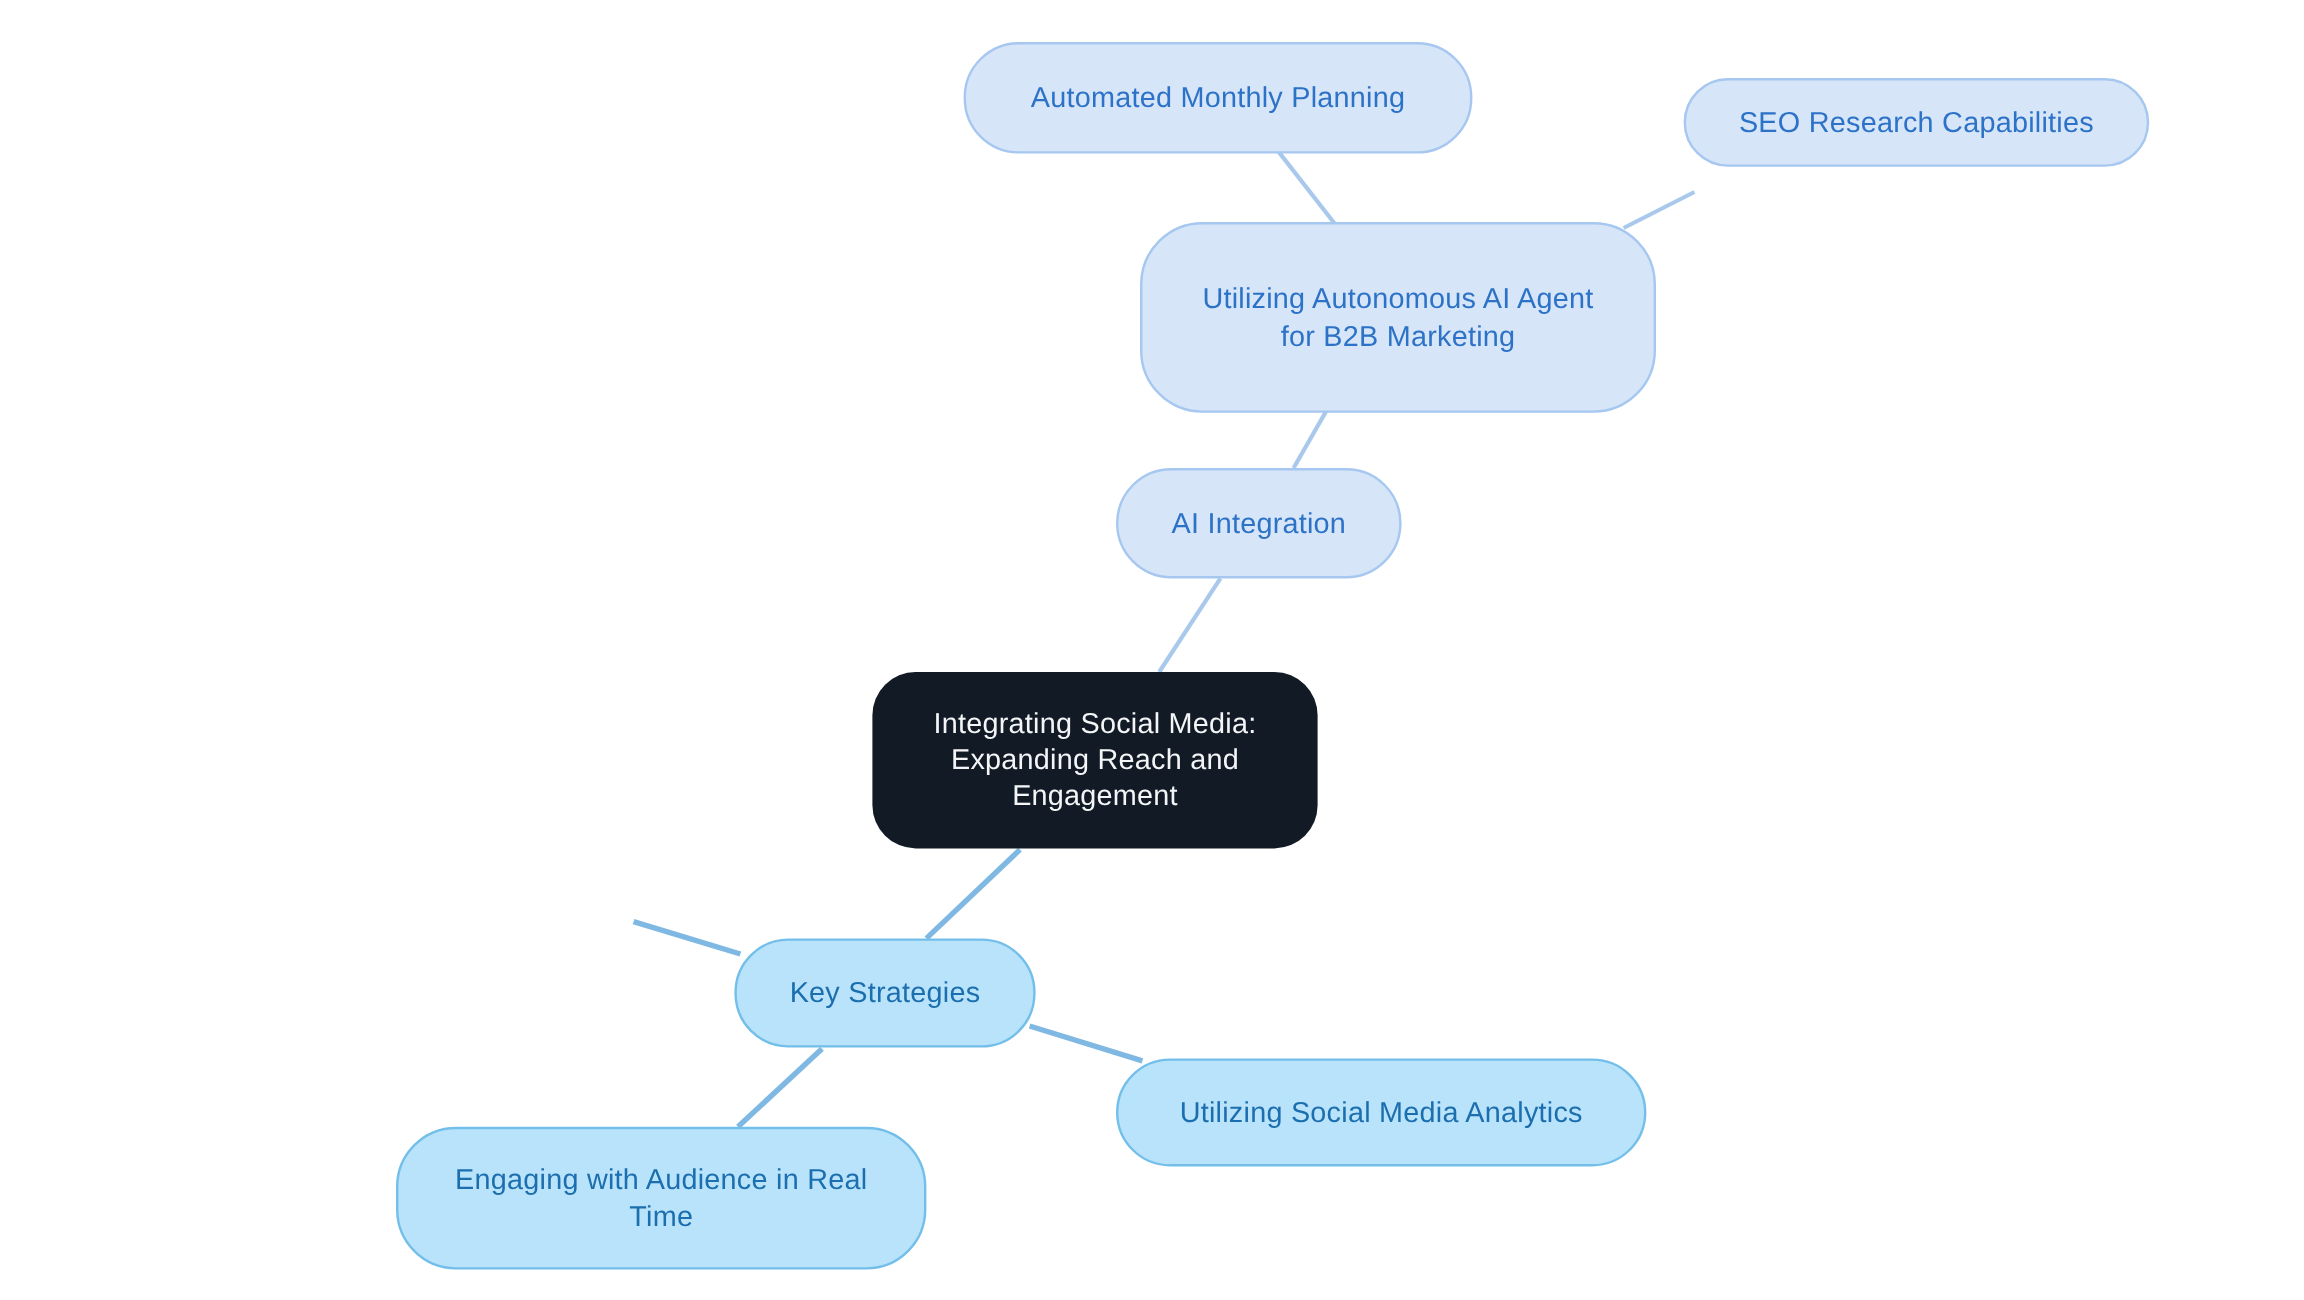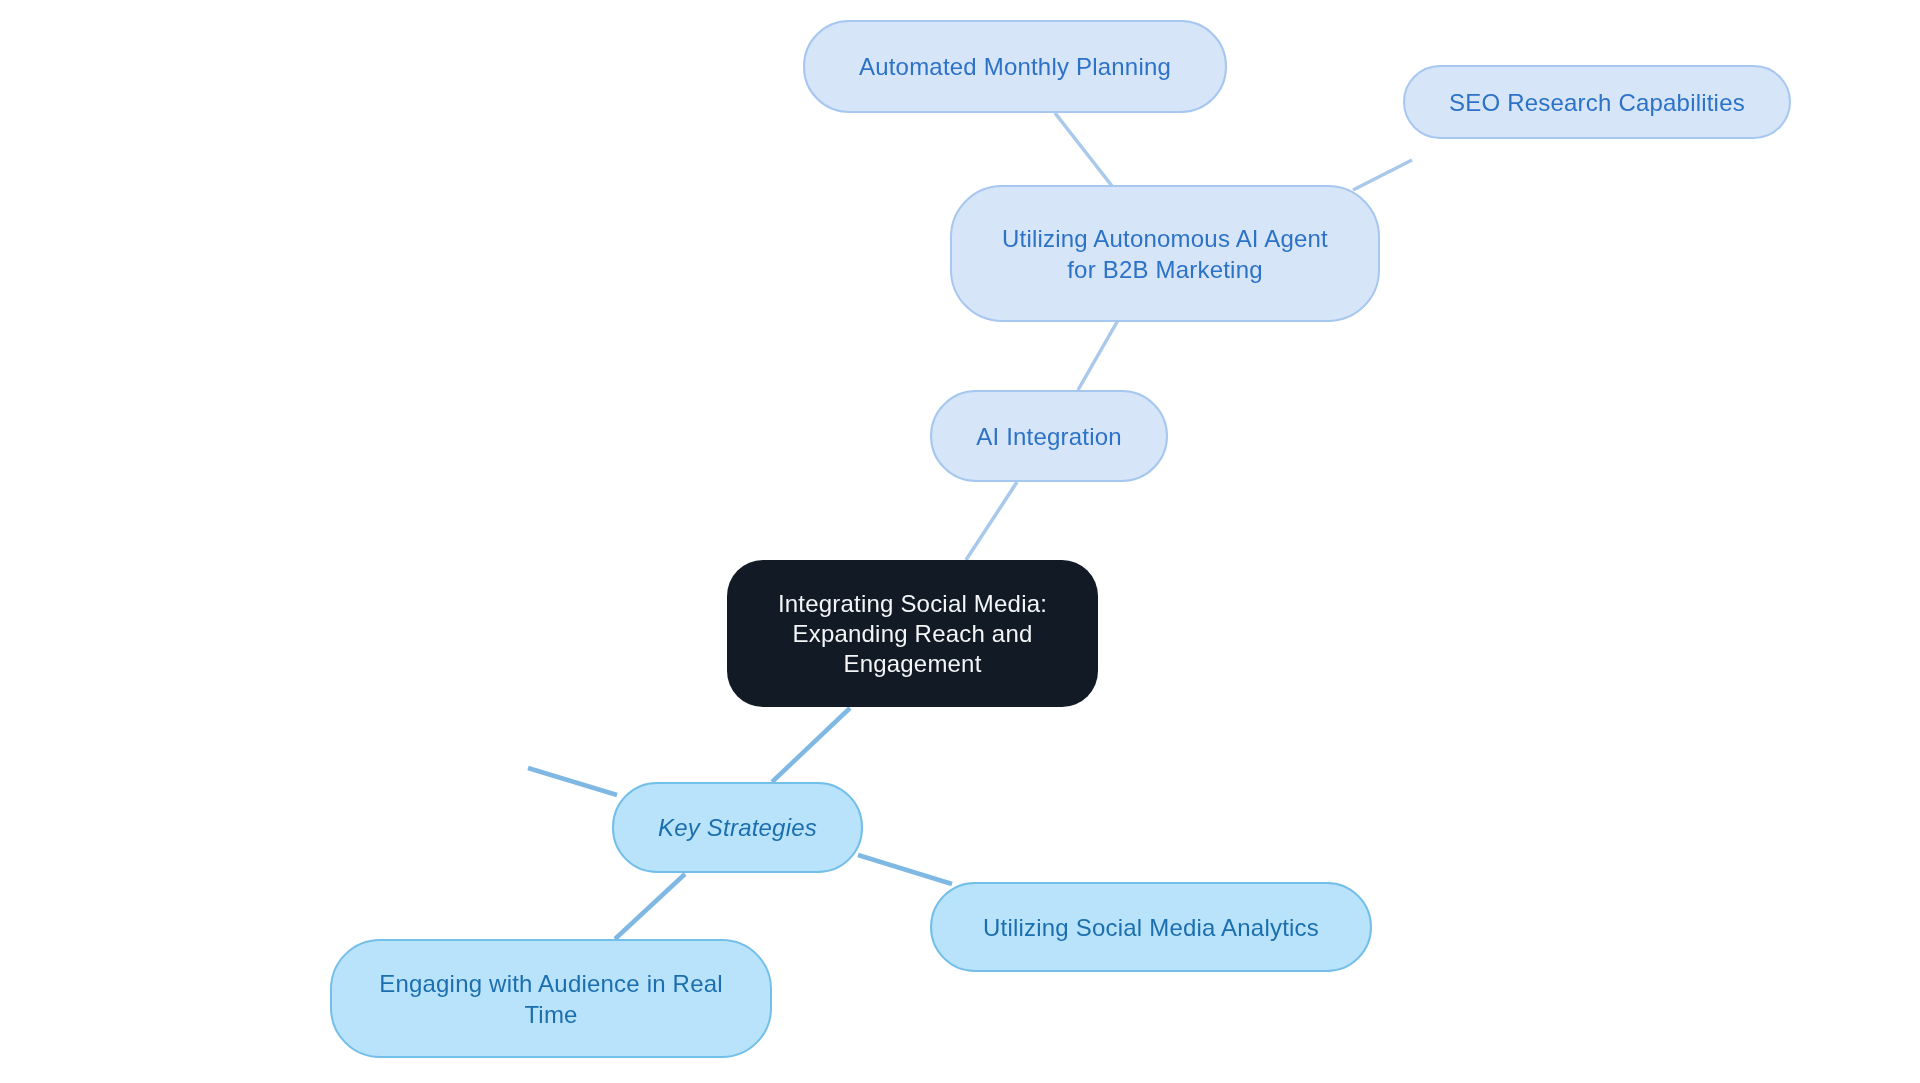--- a/index.html
+++ b/index.html
@@ -46,24 +46,24 @@
   }
   .node.root {
     background: var(--central-fill, #111A25);
     border: none;
     color: var(--central-text, #F3F5F7);
     line-height: 30px;
   }
 
   #n-central    { left: 727px;  top: 560px; width: 371px; height: 147px; border-radius: 36px; padding: 0 34px; }
   #n-ai         { left: 930px;  top: 390px; width: 238px; height: 92px;  border-radius: 46px; }
-  #n-b2b        { left: 950px;  top: 185px; width: 430px; height: 137px; border-radius: 52px; padding: 0 40px; }
-  #n-automated  { left: 803px;  top: 20px;  width: 424px; height: 93px;  border-radius: 46px; }
+  #n-b2b        { left: 950px;  top: 185px; width: 430px; height: 159px; border-radius: 52px; padding: 0 40px; }
+  #n-automated  { left: 803px;  top: 35px;  width: 424px; height: 93px;  border-radius: 46px; }
   #n-seo        { left: 1403px; top: 65px;  width: 388px; height: 74px;  border-radius: 46px; }
-  #n-key        { left: 612px;  top: 782px; width: 251px; height: 91px;  border-radius: 45px; font-style: italic; }
+  #n-key        { left: 612px;  top: 782px; width: 251px; height: 91px;  border-radius: 45px; }
   #n-producing  { left: 131px;  top: 678px; width: 420px; height: 90px;  border-radius: 45px; }
   #n-engaging   { left: 330px;  top: 939px; width: 442px; height: 119px; border-radius: 50px; padding: 12px 40px; }
   #n-analytics  { left: 930px;  top: 882px; width: 442px; height: 90px;  border-radius: 45px; justify-content: center; }
 </style>
 </head>
 <body>
 
 <div class="canvas">
 
   <svg class="edges-layer" width="1920" height="1083" viewBox="0 0 1920 1083" xmlns="http://www.w3.org/2000/svg">

